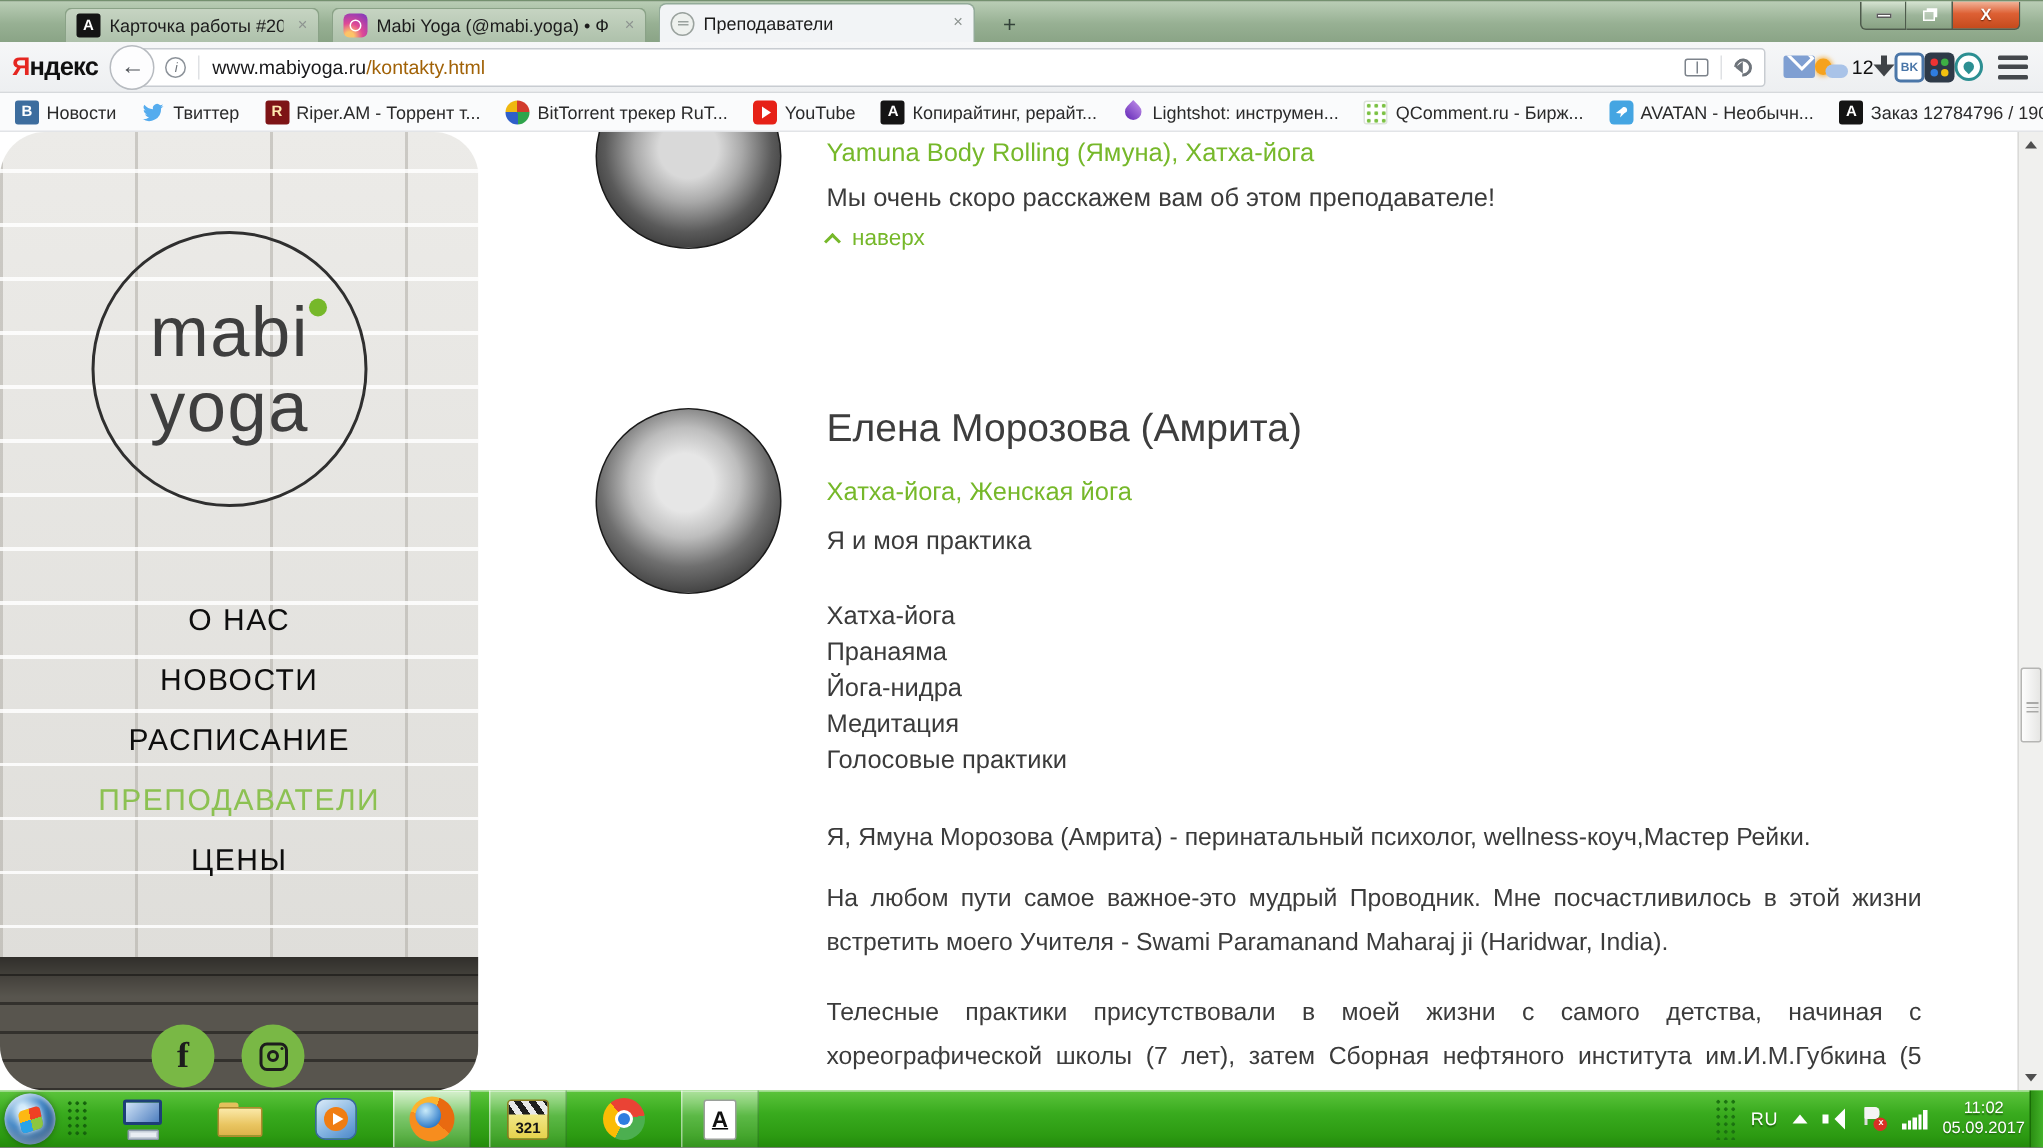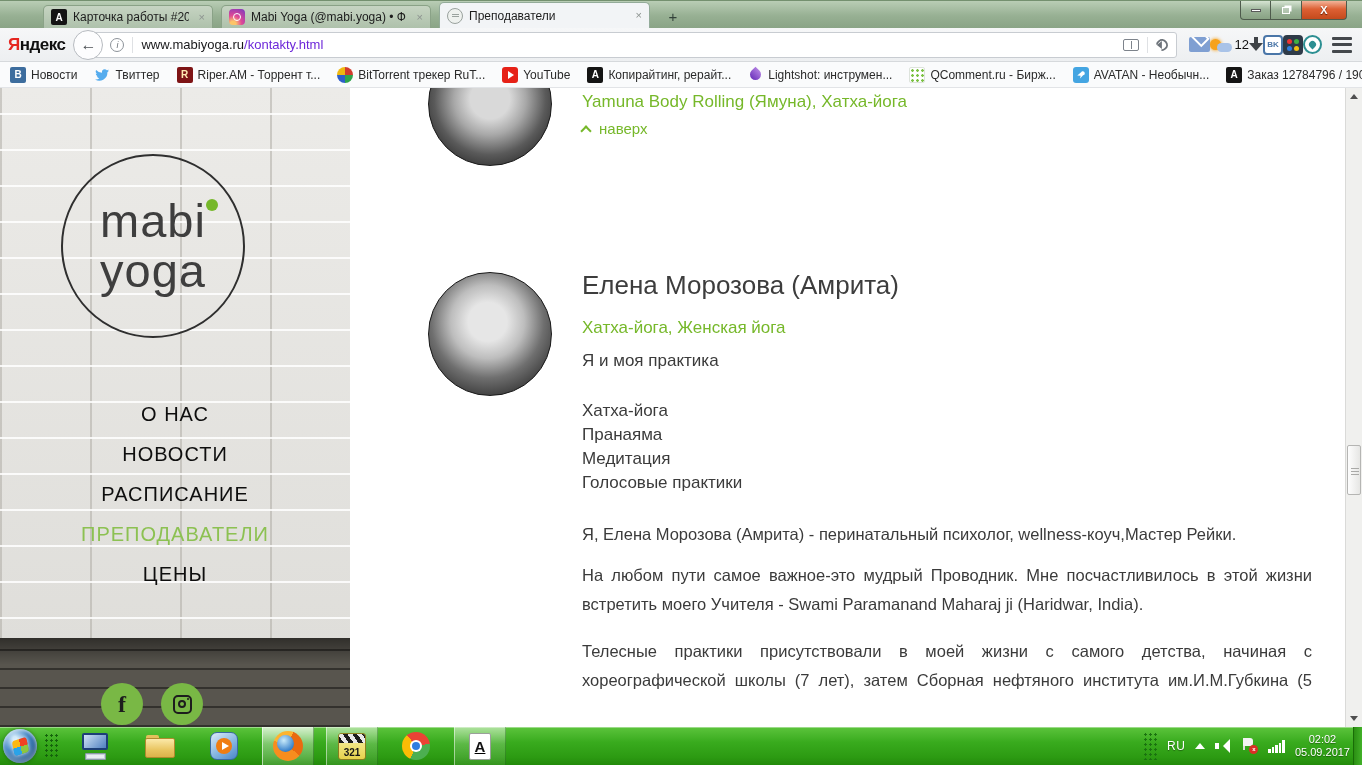--- a/index.html
+++ b/index.html
@@ -42,21 +42,21 @@
   .ylogo .y1{color:#e52620;} .ylogo .y2{color:#101010;margin-top:44px;}
   .back-btn{width:30px;height:30px;border-radius:50%;background:#fdfdfe;border:1px solid #b7bbc0;
     display:flex;align-items:center;justify-content:center;z-index:2;margin-right:-14px;
     color:#4d5156;font-size:16px;font-weight:bold;}
   .url-field{flex:1;height:26px;background:#fff;border:1px solid #c8ccd1;border-radius:3px;
     display:flex;align-items:center;padding:0 8px 0 20px;margin-right:12px;}
   .info-icon{width:14px;height:14px;border:1px solid #8d939a;border-radius:50%;color:#6d7379;
     font-size:9px;line-height:12px;text-align:center;font-style:italic;flex:none;}
   .vsep{width:1px;height:16px;background:#dfe1e4;margin:0 8px;flex:none;}
   .url-text{font-size:13px;white-space:nowrap;overflow:hidden;}
-  .url-host{color:#18181a;} .url-path{color:#6d28d9;}
+  .url-host{color:#18181a;} .url-path{color:#a16207;}
   .sp{flex:1;}
   .reader-icon{width:16px;height:12px;border:1px solid #7d838b;border-radius:2px;position:relative;flex:none;}
   .reader-icon i{position:absolute;left:50%;top:1px;bottom:1px;width:1px;background:#7d838b;}
   .reload-icon{width:12px;height:12px;border:2px solid #6e747b;border-radius:50%;
     border-left-color:transparent;transform:rotate(-40deg);position:relative;flex:none;}
   .reload-icon i{position:absolute;left:-4px;top:-3px;border:4px solid transparent;border-right:5px solid #6e747b;transform:rotate(40deg);}
   .ext{display:flex;align-items:center;margin-right:8px;}
   .icon-mail{width:21px;height:15px;background:#7f9fd2;border-radius:2px;position:relative;overflow:hidden;}
   .icon-mail i{position:absolute;left:2px;top:-6px;width:17px;height:12px;border:2px solid #fff;transform:rotate(45deg);}
   .weather{display:flex;align-items:center;gap:3px;font-size:13px;color:#111;}
@@ -88,25 +88,25 @@
   .bf-yt{background:#e62117;border-radius:3px;position:relative;}
   .bf-yt i{border:4px solid transparent;border-left:6px solid #fff;margin-left:5px;}
   .bf-adv{background:#141414;color:#fff;}
   .bf-ls{width:11px;height:11px;border-radius:0 50% 50% 50%;transform:rotate(45deg);
     background:linear-gradient(#b07de0,#6f35bd);margin:0 2px;}
   .bf-qc{background:radial-gradient(#7bc143 1.2px,transparent 1.5px) 0 0/5px 5px #fff;border:1px solid #dde3dc;}
   .bf-avatan{background:#44a5e2;border-radius:3px;color:#fff;}
 
   
   .content{height:639px;display:flex;}
-  .sidebar{width:350px;position:relative;flex:none;overflow:hidden;
+  .sidebar{width:319px;position:relative;flex:none;overflow:hidden;
     background:
       repeating-linear-gradient(0deg,rgba(255,255,255,.85) 0 2px,rgba(0,0,0,0) 2px 36px),
       repeating-linear-gradient(90deg,rgba(176,173,166,.55) 0 2px,rgba(0,0,0,0) 2px 90px),
-      linear-gradient(180deg,#ecebe8,#dddcd8);}
+      linear-gradient(180deg,#ecebe8,#dddcd8); border-radius: 30px;}
   .logo-circle{position:absolute;left:61px;top:66px;width:184px;height:184px;border:2px solid #2f2f2f;
     border-radius:50%;display:flex;flex-direction:column;align-items:center;justify-content:center;color:#3e3e3e;}
   .logo-line{font-size:47px;line-height:50px;letter-spacing:1px;}
   .logo-dot{position:absolute;left:143px;top:43px;width:12px;height:12px;border-radius:50%;background:#76b82a;}
   .smenu{position:absolute;top:306px;left:0;width:100%;text-align:center;}
   .smenu-item{font-size:20px;letter-spacing:1px;line-height:40px;color:#0e0e0e;}
   .smenu-item.active{color:#8cc152;}
   .wood{position:absolute;left:0;bottom:0;width:100%;height:89px;
     background:linear-gradient(180deg,rgba(0,0,0,.45),rgba(0,0,0,0) 30%),
       repeating-linear-gradient(0deg,#33312d 0 2px,#58554e 2px 19px);}
@@ -383,38 +383,40 @@
               <b></b>
             </span>
           </div>
       </div>
     </div>
 
     <div class="main">
       <div class="photo photo1"></div>
       <div class="sec1">
         <div class="sec1-spec green">Yamuna Body Rolling (Ямуна), Хатха-йога</div>
+        <div class="sec1-note">Мы очень скоро расскажем вам об этом преподавателе!</div>
         <div class="totop green">
           <span class="chev-up"></span>
           <span>наверх</span>
         </div>
       </div>
 
       <div class="photo photo2"></div>
       <div class="sec2">
         <h2>Елена Морозова (Амрита)</h2>
         <div class="sec2-spec green">Хатха-йога, Женская йога</div>
         <div class="sec2-intro">Я и моя практика</div>
         <ul class="practices">
           <li>Хатха-йога</li>
           <li>Пранаяма</li>
+          <li>Йога-нидра</li>
           <li>Медитация</li>
           <li>Голосовые практики</li>
         </ul>
-        <p class="p1">Я, Елена Морозова (Амрита) - перинатальный психолог, wellness-коуч,Мастер Рейки.</p>
+        <p class="p1">Я, Ямуна Морозова (Амрита) - перинатальный психолог, wellness-коуч,Мастер Рейки.</p>
         <p class="p2">На любом пути самое важное-это мудрый Проводник. Мне посчастливилось в этой жизни встретить моего Учителя - Swami Paramanand Maharaj ji (Haridwar, India).</p>
         <p class="p3">Телесные практики присутствовали в моей жизни с самого детства, начиная с хореографической школы (7 лет), затем Сборная нефтяного института им.И.М.Губкина (5</p>
       </div>
     </div>
 
     <div class="scrollbar">
       <div class="sb-btn sb-up">
           <span class="tri-up"></span>
         </div>
       <div class="sb-thumb">
@@ -486,19 +488,19 @@
           <i>x</i>
         </span>
       <span class="i-net">
         <b style="height:4px"></b>
           <b style="height:6px"></b>
           <b style="height:8px"></b>
           <b style="height:10px"></b>
           <b style="height:13px"></b>
       </span>
       <span class="clock">
-        <div>02:02</div>
+        <div>11:02</div>
         <div>05.09.2017</div>
       </span>
     </div>
     <div class="show-desktop"></div>
   </div>
 </div>
 
 </body></html>

